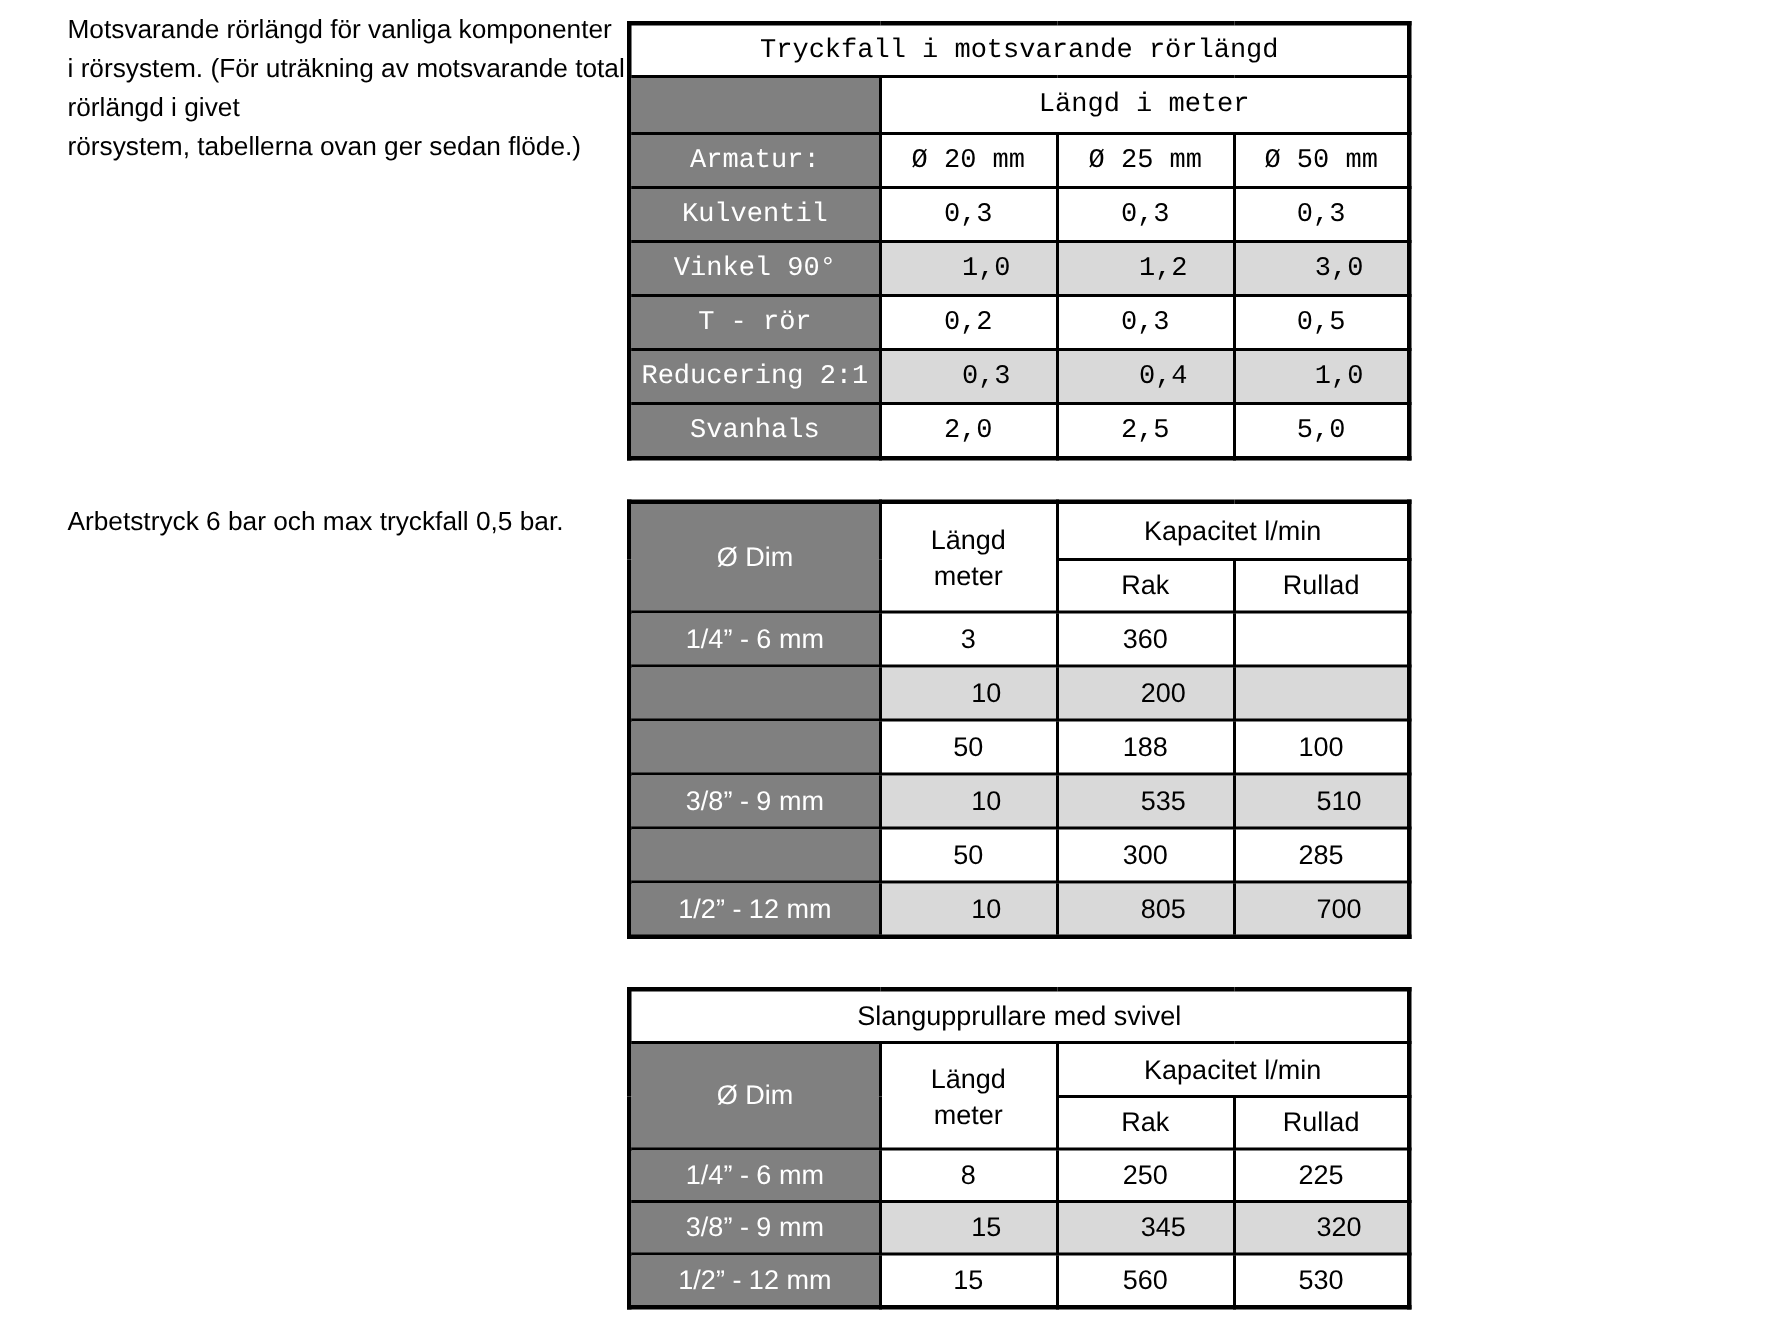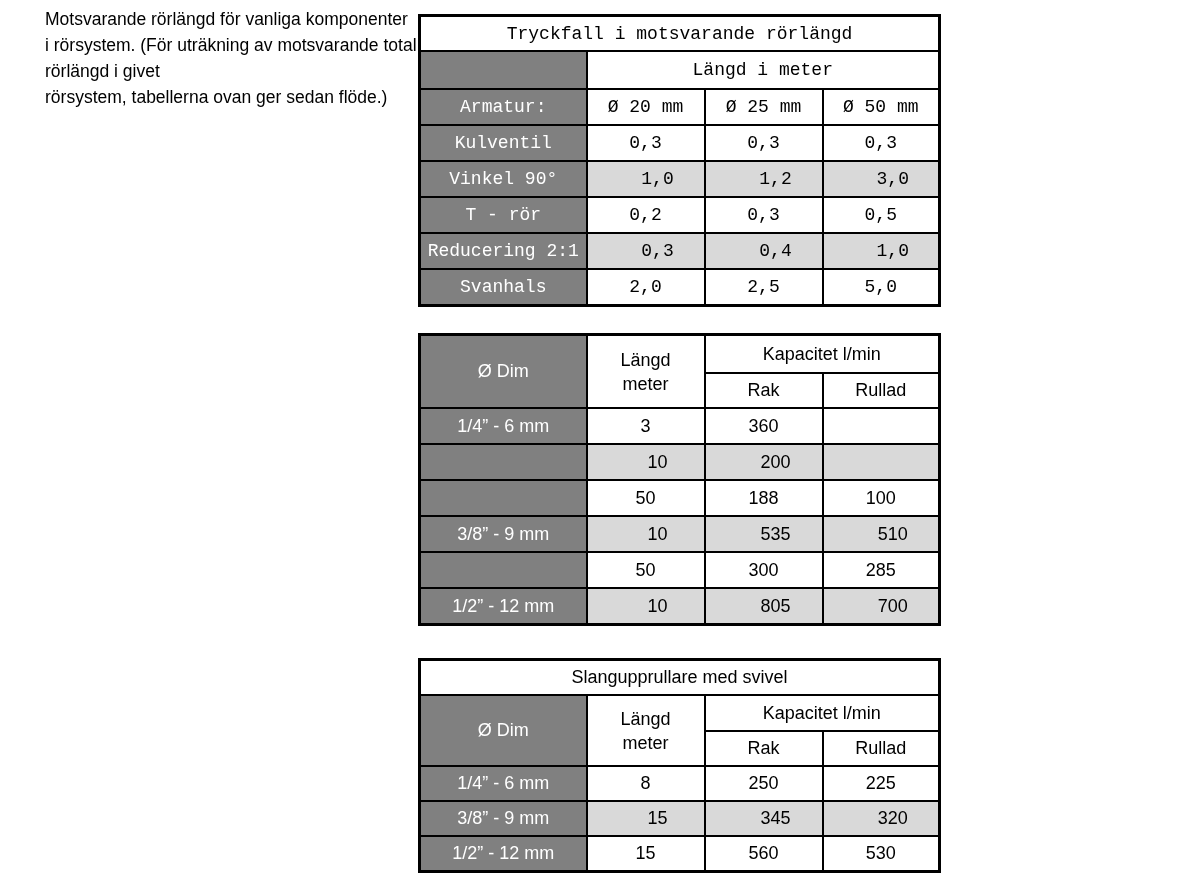--- a/index.html
+++ b/index.html
@@ -42,20 +42,21 @@
 <body>
 
 <div class="note" id="note-pipe">
   <div>Motsvarande rörlängd för vanliga komponenter</div>
   <div>i rörsystem. (För uträkning av motsvarande total</div>
   <div>rörlängd i givet</div>
   <div>rörsystem, tabellerna ovan ger sedan flöde.)</div>
 </div>
 
 <div class="note" id="note-hose">
+  <div>Arbetstryck 6 bar och max tryckfall 0,5 bar.</div>
 </div>
 
 <table class="grid" id="table-tryckfall">
   <colgroup>
     <col style="width:167px">
       <col style="width:118px">
       <col style="width:118px">
       <col style="width:117px">
   </colgroup>
   <tbody>

